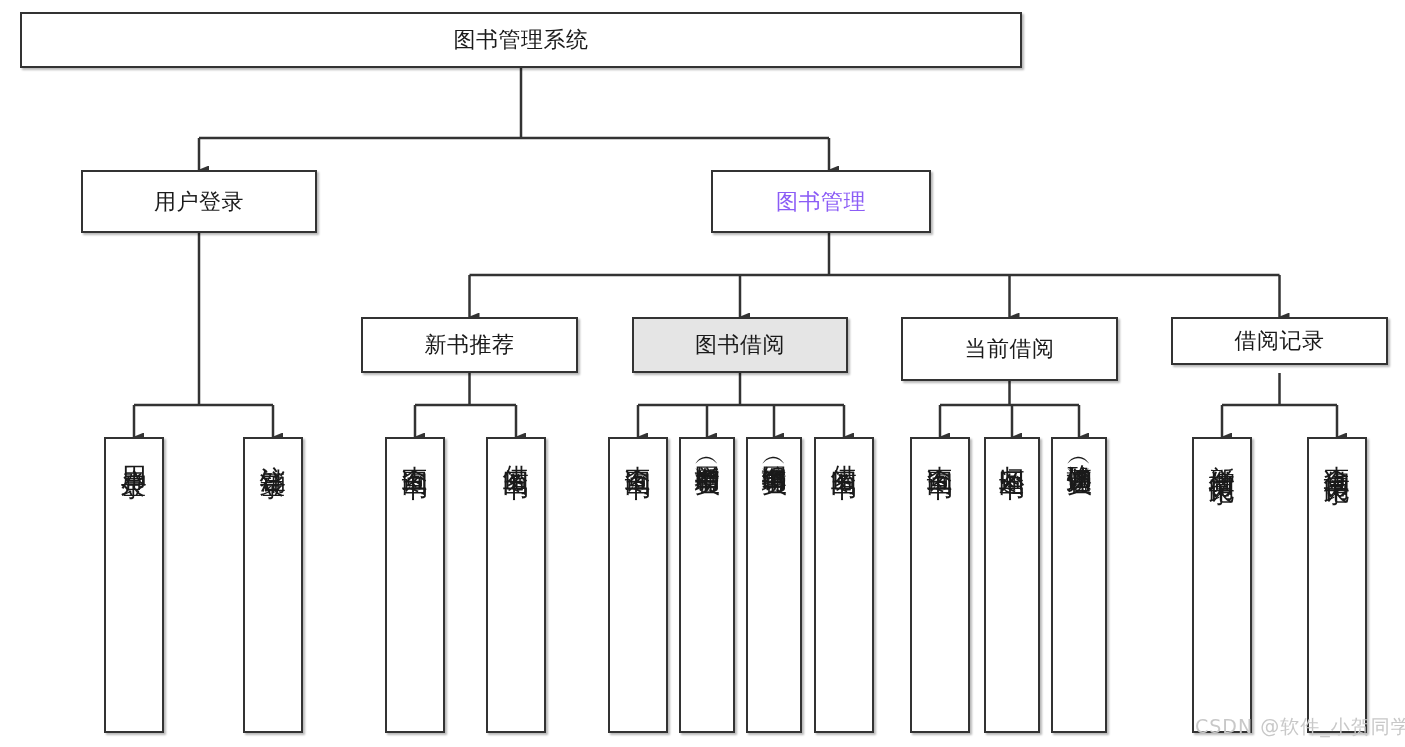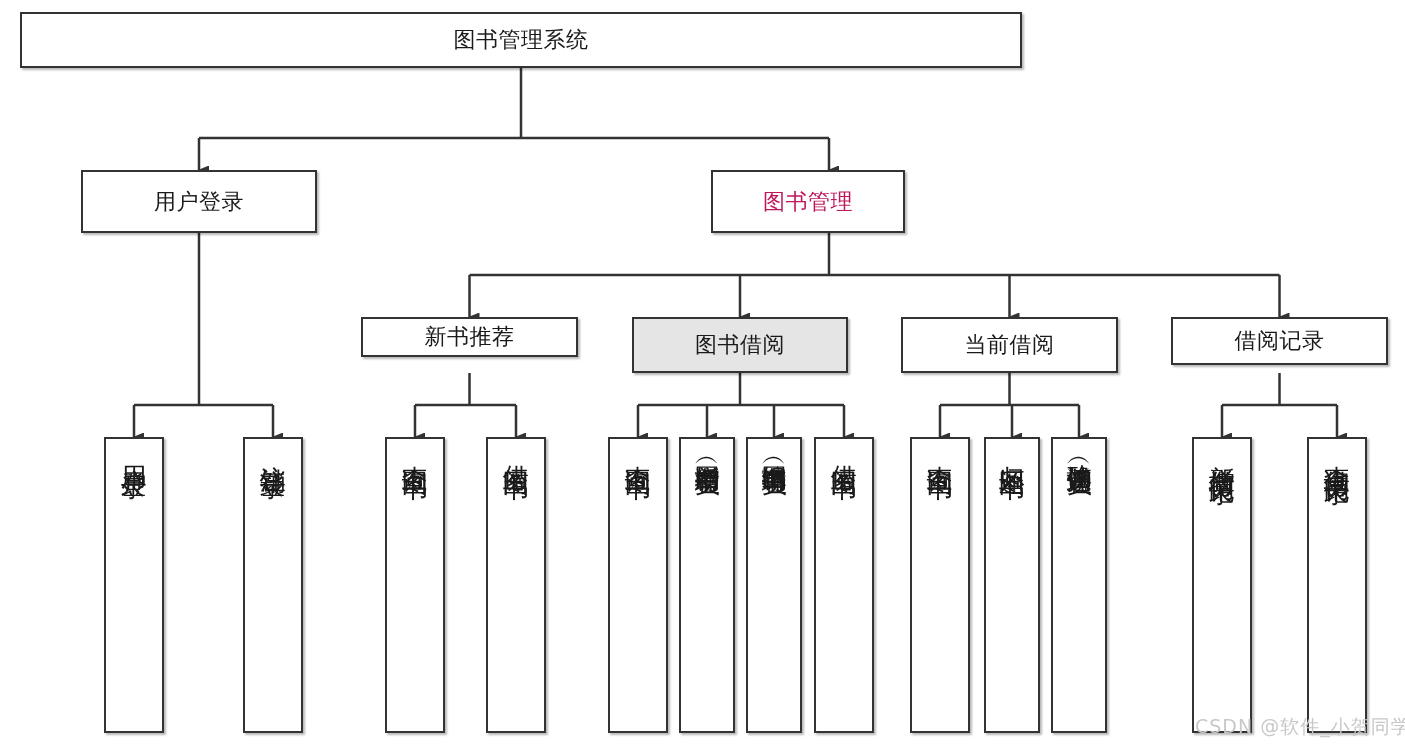--- a/index.html
+++ b/index.html
@@ -120,30 +120,30 @@
       </g>
   </svg>
 
   <div id="node-layer">
       <div class="node horiz" style="left: 20px; top: 12px; width: 1002px; height: 56px; background: rgb(255, 255, 255); border-color: rgb(51, 51, 51); color: rgb(26, 26, 26);">
         <span class="label">图书管理系统</span>
       </div>
       <div class="node horiz" style="left: 81px; top: 170px; width: 236px; height: 63px; background: rgb(255, 255, 255); border-color: rgb(51, 51, 51); color: rgb(26, 26, 26);">
         <span class="label">用户登录</span>
       </div>
-      <div class="node horiz" style="left: 711px; top: 170px; width: 194px; height: 63px; background: rgb(255, 255, 255); border-color: rgb(51, 51, 51); color: #be185d;">
+      <div class="node horiz" style="left: 711px; top: 170px; width: 220px; height: 63px; background: rgb(255, 255, 255); border-color: rgb(51, 51, 51); color: #8b5cf6;">
         <span class="label">图书管理</span>
       </div>
-      <div class="node horiz" style="left: 361px; top: 317px; width: 217px; height: 40px; background: rgb(255, 255, 255); border-color: rgb(51, 51, 51); color: rgb(26, 26, 26);">
+      <div class="node horiz" style="left: 361px; top: 317px; width: 217px; height: 56px; background: rgb(255, 255, 255); border-color: rgb(51, 51, 51); color: rgb(26, 26, 26);">
         <span class="label">新书推荐</span>
       </div>
       <div class="node horiz" style="left: 632px; top: 317px; width: 216px; height: 56px; background: #e5e5e5; border-color: rgb(51, 51, 51); color: rgb(26, 26, 26);">
         <span class="label">图书借阅</span>
       </div>
-      <div class="node horiz" style="left: 901px; top: 317px; width: 217px; height: 56px; background: rgb(255, 255, 255); border-color: rgb(51, 51, 51); color: rgb(26, 26, 26);">
+      <div class="node horiz" style="left: 901px; top: 317px; width: 217px; height: 64px; background: rgb(255, 255, 255); border-color: rgb(51, 51, 51); color: rgb(26, 26, 26);">
         <span class="label">当前借阅</span>
       </div>
       <div class="node horiz" style="left: 1171px; top: 317px; width: 217px; height: 48px; background: rgb(255, 255, 255); border-color: rgb(51, 51, 51); color: rgb(26, 26, 26);">
         <span class="label">借阅记录</span>
       </div>
       <div class="node vert" style="left: 104px; top: 437px; width: 60px; height: 296px; background: rgb(255, 255, 255); border-color: rgb(51, 51, 51); color: rgb(26, 26, 26);">
         <span class="label">用户登录</span>
       </div>
       <div class="node vert" style="left: 243px; top: 437px; width: 60px; height: 296px; background: rgb(255, 255, 255); border-color: rgb(51, 51, 51); color: rgb(26, 26, 26);">
         <span class="label">注销登录</span>

